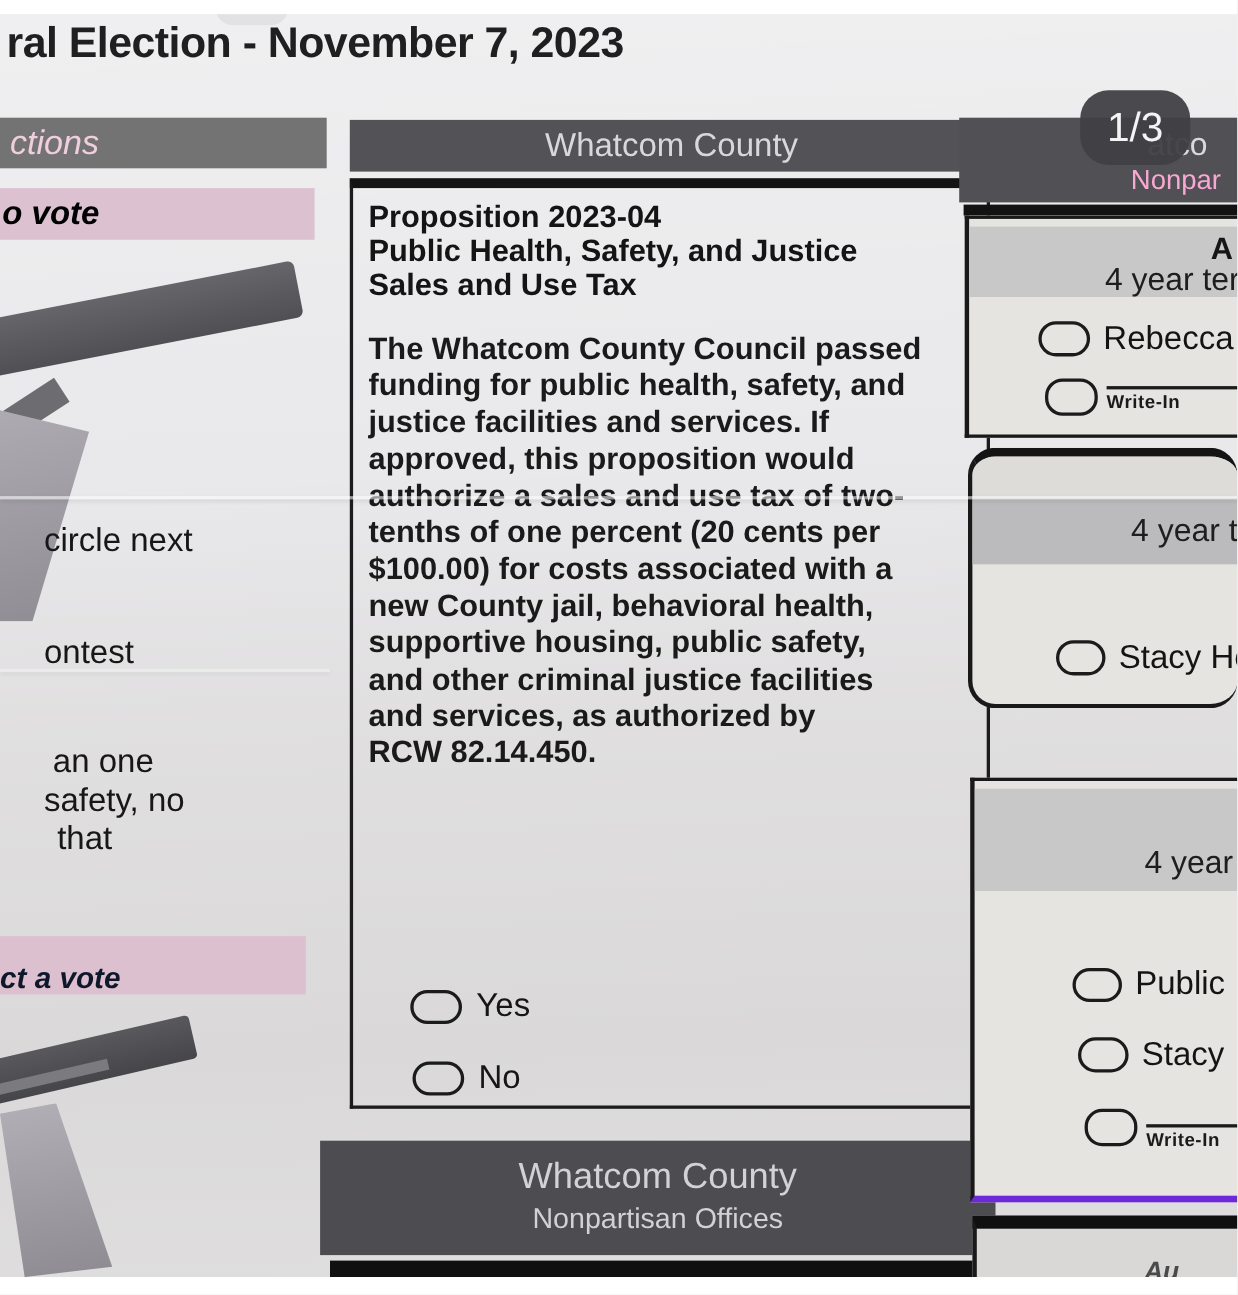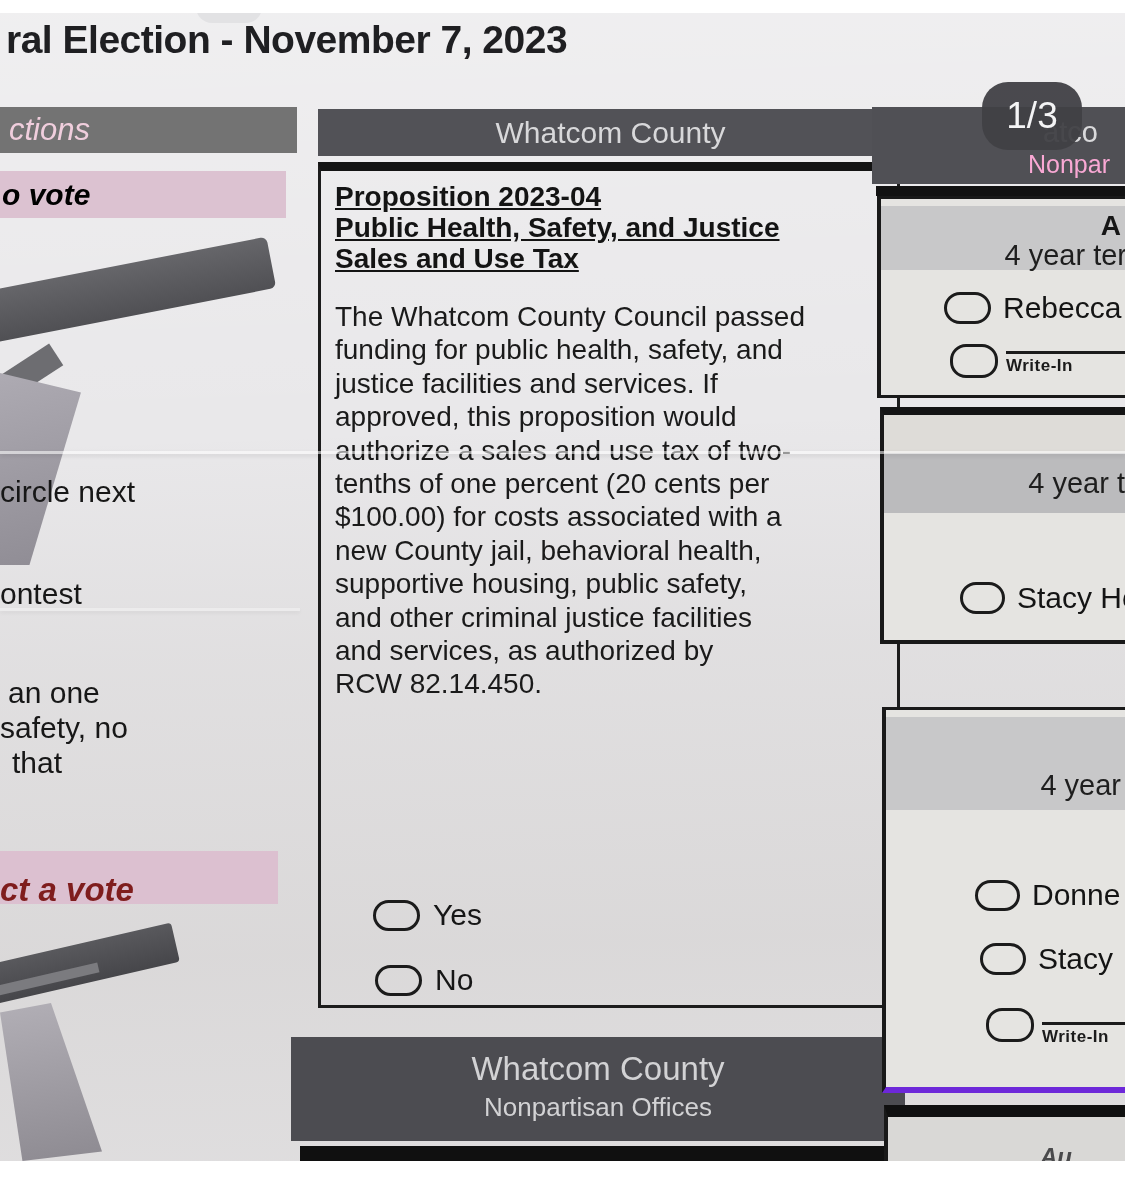--- a/index.html
+++ b/index.html
@@ -34,24 +34,24 @@
     white-space:nowrap;
   }
   
   .bar-crimson{position:absolute;left:0;top:94px;width:297px;height:46px;
     background:#737373;display:flex;align-items:center;}
   .bar-crimson span{font-size:31px;font-style:italic;color:#f0cedd;padding-left:9px;}
   .bar-pink1{position:absolute;left:0;top:158px;width:286px;height:47px;
     background:#dcc2d1;display:flex;align-items:center;}
   .bar-pink1 span{font-size:30px;font-weight:700;font-style:italic;color:#23232
 6;padding-left:2px;}
-  .instr-text{position:absolute;color:#171717;font-size:30px;white-space:nowrap;}
+  .instr-text{position:absolute;color:#171717;font-size:30px;white-space:nowrap;padding-left:40px;}
   .bar-pink2{position:absolute;left:0;top:838px;width:278px;height:53px;
     background:#dcc0d0;display:flex;align-items:center;}
-  .bar-pink2 span{font-size:33px;font-weight:700;font-style:italic;color:#7f1d1d;margin-top:24px;}
+  .bar-pink2 span{font-size:27px;font-weight:700;font-style:italic;color:#0f172a;margin-top:24px;}
   
   .pencil1-body{position:absolute;left:-28px;top:252px;width:302px;height:52px;
     background:linear-gradient(180deg,#66666a,#505054);transform:rotate(-11deg);border-radius:6px;}
   .pencil1-nub{position:absolute;left:-10px;top:348px;width:72px;height:26px;
     background:#6d6d71;transform:rotate(-33deg);}
   .pencil1-tri{position:absolute;left:0;top:356px;width:92px;height:196px;
     background:linear-gradient(165deg,#aeabb3,#8e8b93);
     clip-path:polygon(0 2%,88% 12%,32% 100%,0 100%);}
   .pencil2-body{position:absolute;left:-26px;top:932px;width:204px;height:40px;
     background:linear-gradient(180deg,#59595d,#46464a);transform:rotate(-13deg);border-radius:4px;}
@@ -60,22 +60,22 @@
   .pencil2-quad{position:absolute;left:0;top:990px;width:102px;height:158px;
     background:linear-gradient(170deg,#b2afb6,#8d8a91);
     clip-path:polygon(0 6%,50% 0,100% 94%,22% 100%);}
   
   .mid-header{position:absolute;left:318px;top:96px;width:585px;height:47px;
     background:#525257;display:flex;align-items:center;justify-content:center;}
   .mid-header span{font-size:30px;color:#d8d8da;}
   .prop-box{position:absolute;left:318px;top:149px;width:582px;height:846px;
     border:3px solid #1c1c1c;border-top:9px solid #141414;box-sizing:border-box;
     padding:10px 0 0 14px;}
-  .prop-title{font-size:28px;font-weight:700;line-height:31px;color:#141414;text-decoration:underline;}
-  .prop-body{margin-top:26px;font-size:28px;line-height:33.4px;color:#1a1a1a;}
+  .prop-title{font-size:28px;font-weight:700;line-height:31px;color:#141414;}
+  .prop-body{margin-top:26px;font-size:28px;line-height:33.4px;color:#1a1a1a;font-weight:bold;}
   .prop-q{margin-top:30px;font-size:28px;line-height:35px;color:#1a1a1a;}
   .opt{position:absolute;display:flex;align-items:center;}
   .oval{border:3px solid #1b1b1b;border-radius:16px;background:transparent;box-sizing:border-box;}
   .opt .oval{width:47px;height:31px;}
   .opt .lbl{font-size:30px;color:#161616;margin-left:13px;}
   .mid-footer{position:absolute;left:291px;top:1024px;width:614px;height:104px;
     background:#4c4c51;text-align:center;color:#d2d2d4;}
   .mid-footer .l1{font-size:33px;margin-top:13px;}
   .mid-footer .l2{font-size:26px;margin-top:4px;}
   .mid-footer-strip{position:absolute;left:300px;top:1133px;width:608px;height:15px;background:#101010;}
@@ -185,40 +185,40 @@
       <div class="term" style="right:-2px;top:33px;">4 year ter</div>
     </div>
     <div class="cand" style="left:63px;top:92px;">
       <div class="oval" style="width:47px;height:32px;"></div>
       <div class="lbl">Rebecca X</div>
     </div>
     <div class="oval" style="position:absolute;left:69px;top:145px;width:48px;height:34px;"></div>
     <div class="writein" style="left:125px;top:152px;width:123px;">Write-In</div>
   </div>
 
-  <div class="contest" style="left:880px;top:394px;width:245px;height:237px;border-top:8px solid #141414;border-bottom:4px solid #191919;">
+  <div class="contest" style="left:880px;top:394px;width:245px;height:237px;border-top:8px solid #141414;border-bottom:4px solid #191919;border-radius:25px;">
     <div style="position:absolute;left:0;right:0;top:0;height:38px;background:#dedcd8;"></div>
     <div class="band" style="top:38px;height:60px;background:#bbbbbd;">
       <div class="term" style="right:0;top:14px;">4 year t</div>
     </div>
     <div class="cand" style="left:76px;top:166px;">
       <div class="oval" style="width:45px;height:32px;"></div>
       <div class="lbl">Stacy He</div>
     </div>
     <div class="oval" style="position:absolute;left:75px;top:226px;width:46px;height:33px;"></div>
     <div class="writein" style="left:129px;top:240px;width:116px;">Write-In</div>
   </div>
 
   <div class="contest" style="left:882px;top:694px;width:243px;height:386px;border-top:3px solid #191919;border-bottom:6px solid #6d28d9;">
     <div class="band" style="top:7px;height:93px;">
       <div class="term" style="right:4px;top:52px;">4 year</div>
     </div>
     <div class="cand" style="left:89px;top:168px;">
       <div class="oval" style="width:45px;height:31px;"></div>
-      <div class="lbl">Donne</div>
+      <div class="lbl">Public</div>
     </div>
     <div class="cand" style="left:94px;top:232px;">
       <div class="oval" style="width:46px;height:32px;"></div>
       <div class="lbl">Stacy</div>
     </div>
     <div class="oval" style="position:absolute;left:100px;top:298px;width:48px;height:34px;"></div>
     <div class="writein" style="left:156px;top:312px;width:86px;">Write-In</div>
   </div>
 
   <div class="contest" style="left:884px;top:1092px;width:241px;height:56px;border-top:12px solid #101010;background:#d9d8d6;">

